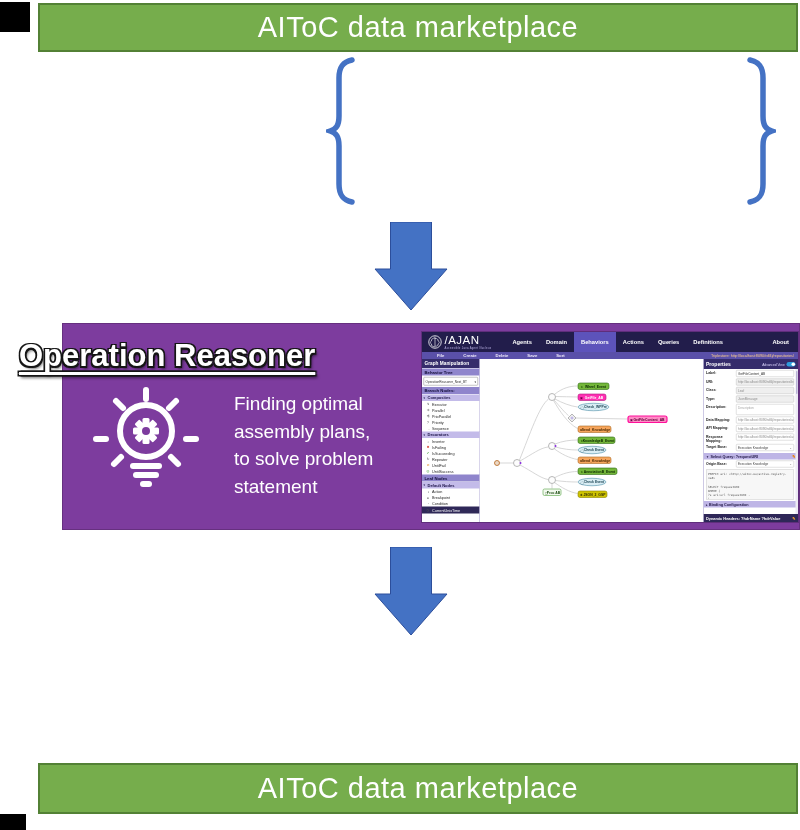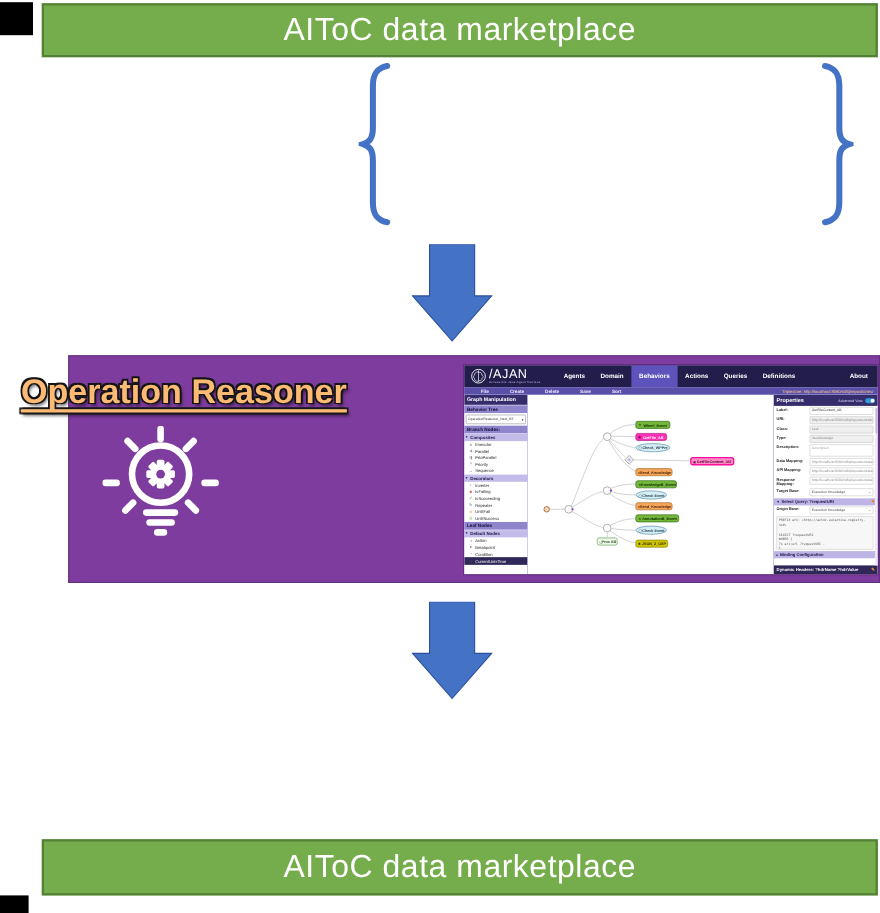--- a/index.html
+++ b/index.html
@@ -21,21 +21,21 @@
   .brace.left{left:326px;}
   .brace.right{left:742px;}
 
   .down-arrow{position:absolute;left:374px;}
   .down-arrow.first{top:222px;}
   .down-arrow.second{top:547px;}
 
   
   .purple-box{position:absolute;left:62px;top:323px;width:738px;height:207px;
               background:#7d3c9e;border:1px solid #66307f;box-sizing:border-box;}
-  .or-title{position:absolute;left:-44px;top:14px;font-size:31px;font-weight:bold;color:#fdba74;
+  .or-title{position:absolute;left:-44px;top:14px;font-size:31px;font-weight:bold;color:#ffffff;
             text-decoration:underline;text-underline-offset:6px;
             text-shadow:1.5px 1.5px 0 #151515,-1.5px -1.5px 0 #151515,1.5px -1.5px 0 #151515,
                         -1.5px 1.5px 0 #151515,2px 3px 3px rgba(0,0,0,.55);
             white-space:nowrap;}
   .bulb{position:absolute;left:30px;top:63px;}
   .or-desc{position:absolute;left:171px;top:66px;color:#fff;font-size:19px;line-height:27.5px;}
 
   
   .ajan{position:absolute;left:359px;top:8px;width:376px;height:190px;overflow:hidden;
         box-shadow:0 0 0 1px rgba(40,20,60,.35);}
@@ -156,20 +156,26 @@
     <g transform="translate(53,44)" fill="#fff">
       <rect x="-3.5" y="-13" width="7" height="26" rx="1.5"></rect>
       <rect x="-3.5" y="-13" width="7" height="26" rx="1.5" transform="rotate(45)"></rect>
       <rect x="-3.5" y="-13" width="7" height="26" rx="1.5" transform="rotate(90)"></rect>
       <rect x="-3.5" y="-13" width="7" height="26" rx="1.5" transform="rotate(135)"></rect>
       <circle r="9"></circle>
       <circle r="4" fill="#7d3c9e"></circle>
     </g>
   </svg>
 
+  <div class="or-desc">
+    <div>Finding optimal</div>
+    <div>assembly plans,</div>
+    <div>to solve problem</div>
+    <div>statement</div>
+  </div>
 
   <div class="ajan">
     <div class="ajan-inner">
 
       <div class="nav">
         <div class="logo">
           <svg width="28" height="28" viewBox="0 0 28 28">
             <circle cx="14" cy="14" r="12.5" fill="none" stroke="#fff" stroke-width="1.6"></circle>
             <path d="M14 3 V25 M14 6 C 9 6 6 9 7 12 C 4 13 4 17 7 18 C 6 21 9 24 13 23 M14 7 C 18 6 21 9 20 12 C 24 13 23 17 20 18 C 21 21 18 23 15 22" fill="none" stroke="#fff" stroke-width="1.2"></path>
           </svg>

